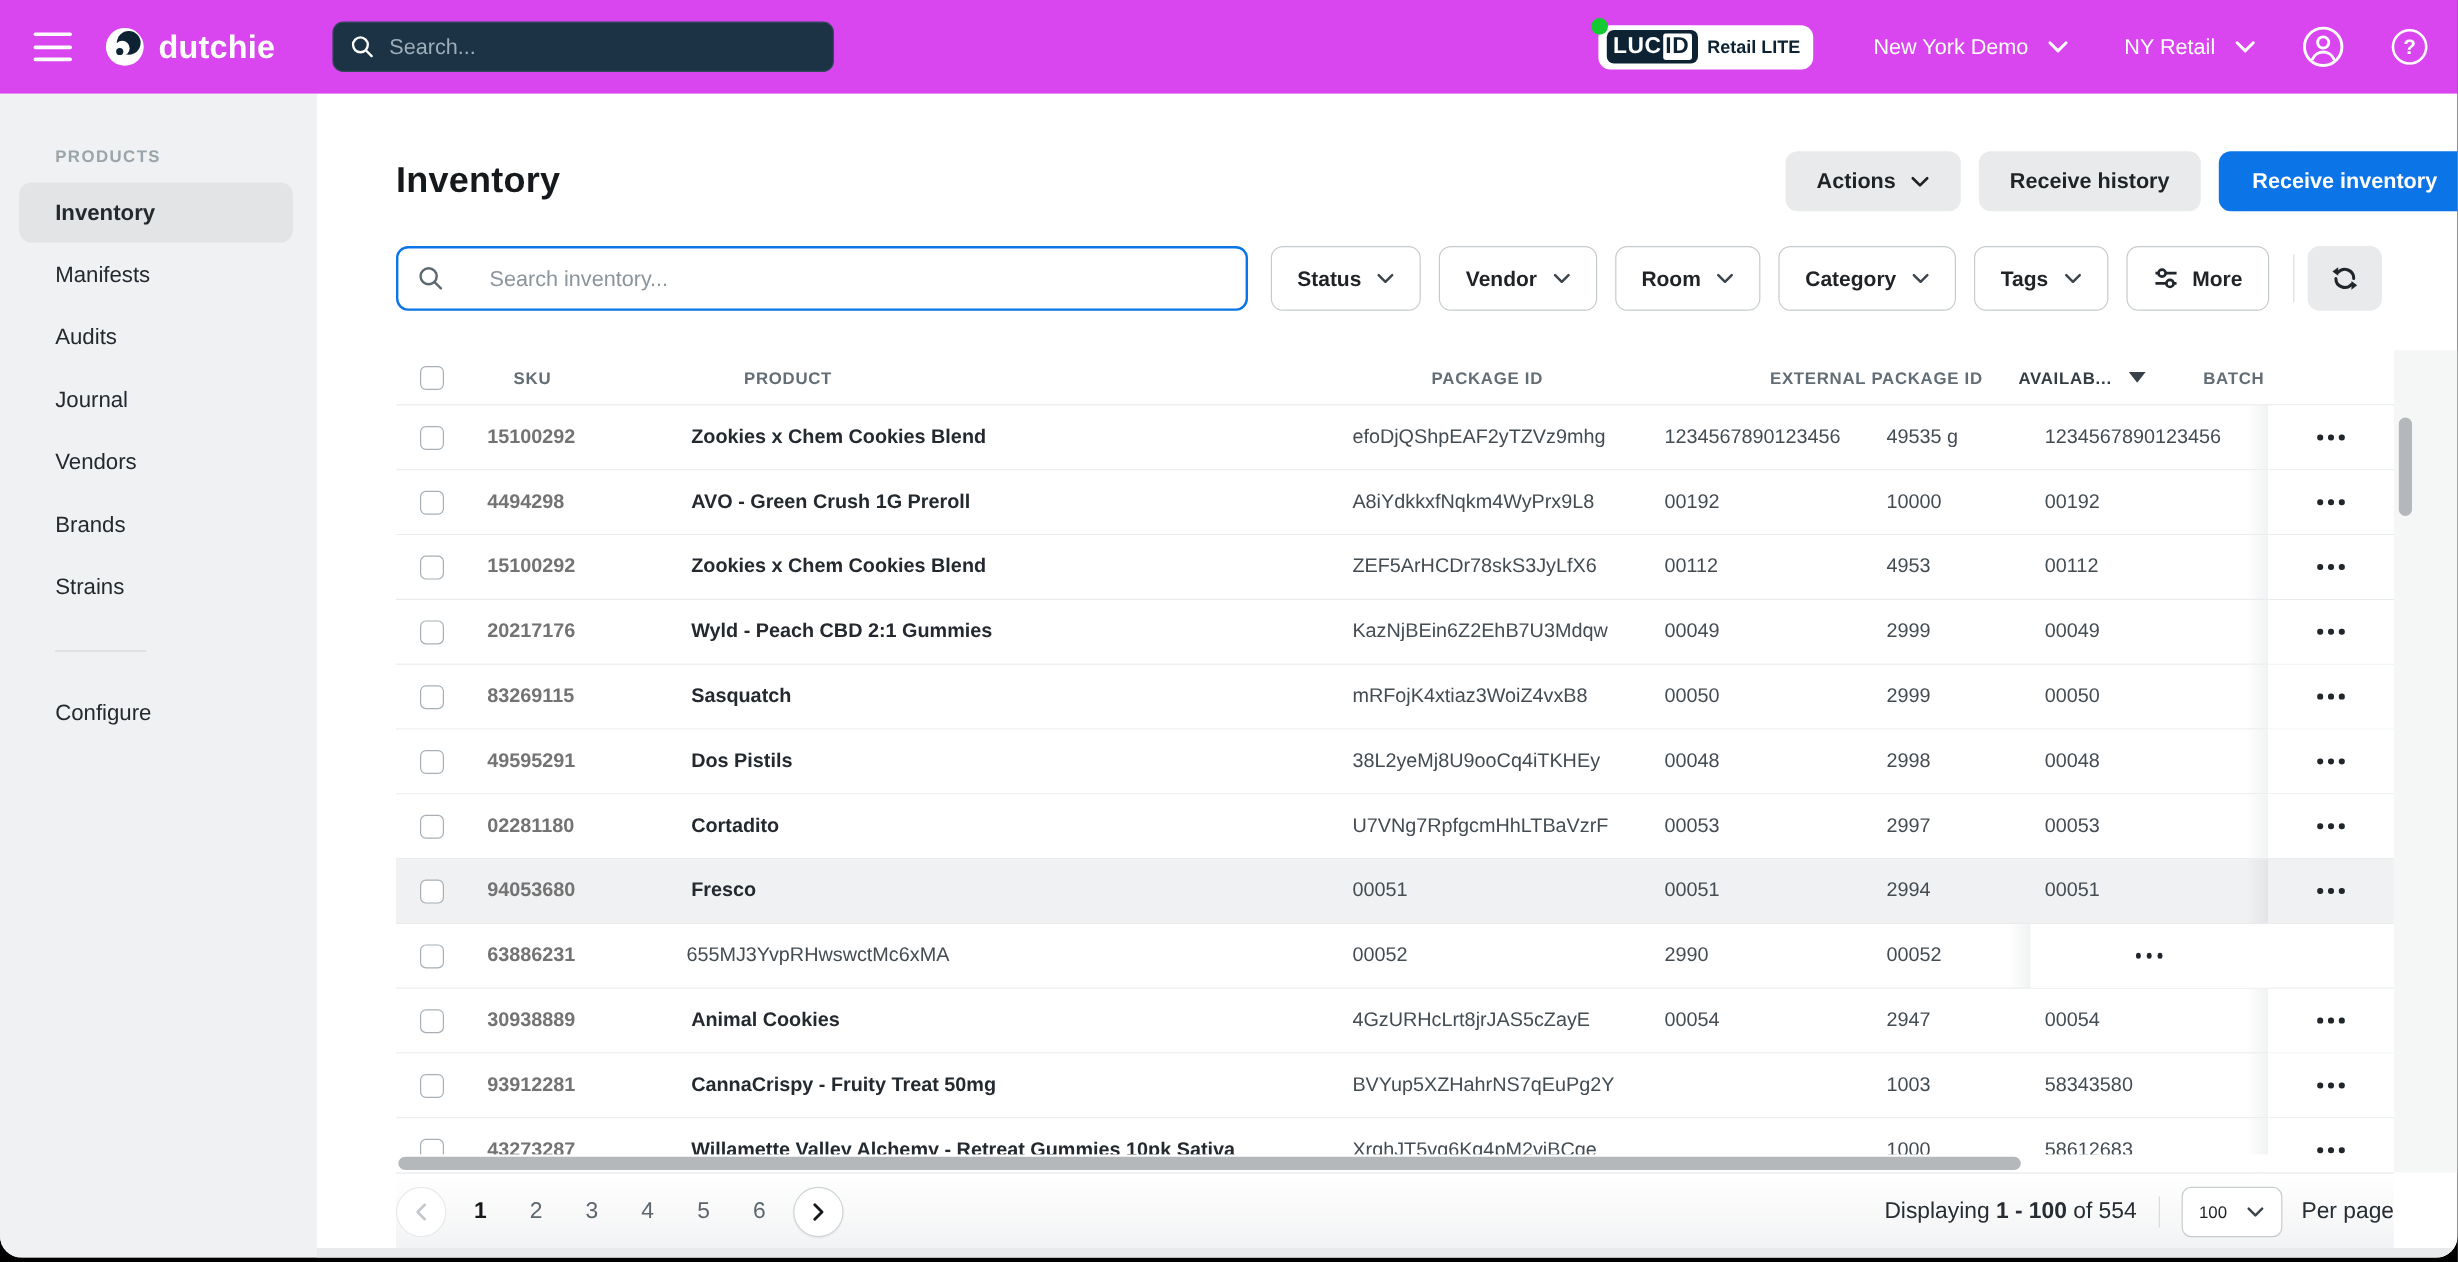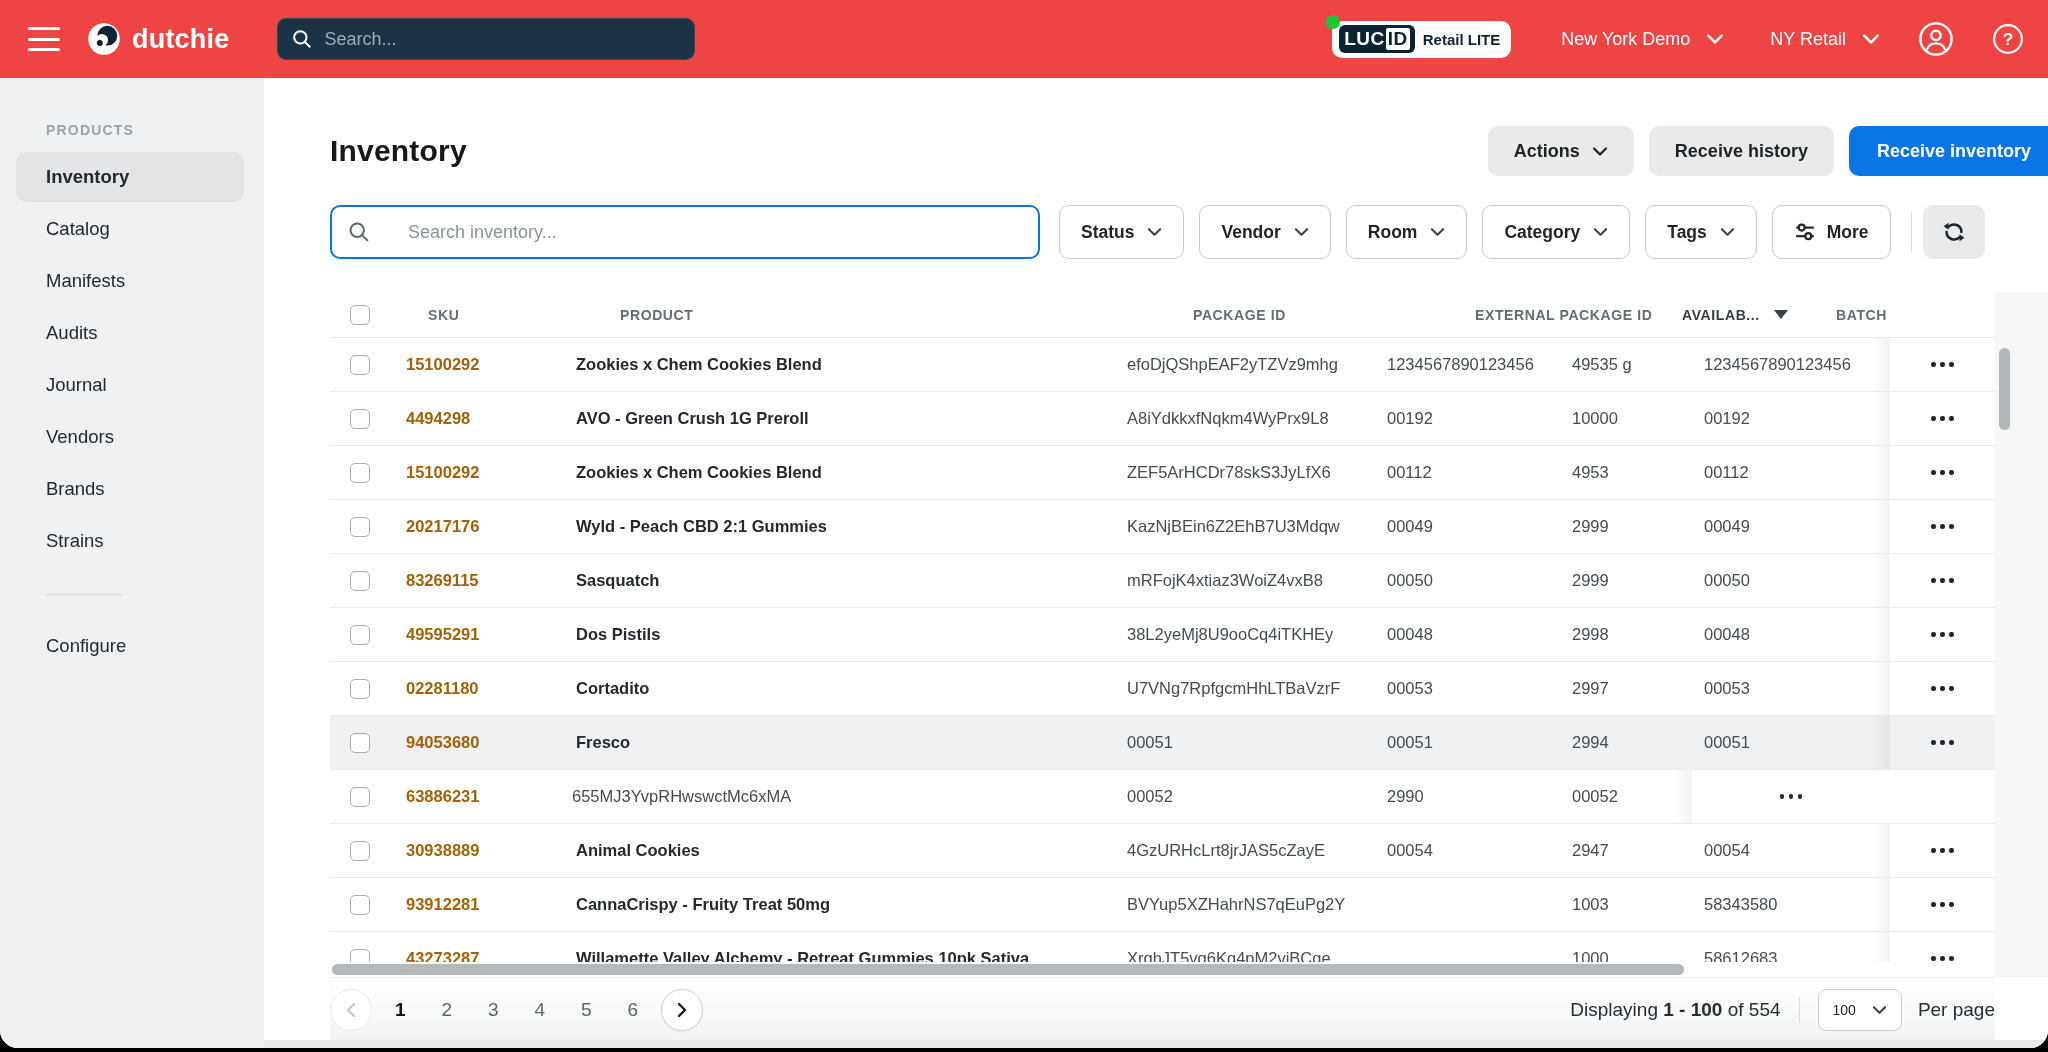--- a/index.html
+++ b/index.html
@@ -2,21 +2,21 @@
 <html><head>
 <meta charset="utf-8">
 <style>
   * { margin:0; padding:0; box-sizing:border-box; }
   html,body { width:2048px; height:1052px; background:#000; overflow:hidden;
     font-family:"Liberation Sans", sans-serif; -webkit-font-smoothing:antialiased; }
   .app { position:relative; width:2048px; height:1048px; background:#fff;
     border-radius:0 0 18px 18px; overflow:hidden; }
 
   
-  .topbar { position:absolute; top:0; left:0; right:0; height:78px; background:#ef4444;
+  .topbar { position:absolute; top:0; left:0; right:0; height:78px; background:#d946ef;
     display:flex; align-items:center; padding:0 24px 0 28px; z-index:30; }
   .hamburger { width:32px; height:24px; display:flex; flex-direction:column; justify-content:space-between; cursor:pointer; background:none; border:none; }
   .hamburger span { display:block; height:3px; width:100%; background:#fff; border-radius:2px; }
   .brand { display:flex; align-items:center; gap:10px; margin-left:26px; }
   .brand-word { color:#fff; font-size:27px; font-weight:800; letter-spacing:0.2px; }
   .tb-search { margin-left:48px; position:relative; width:418px; height:42px; }
   .tb-search input { width:100%; height:100%; background:#1c3345; border:1px solid #31485a;
     border-radius:9px; color:#e8eef2; font-size:18px; padding:0 14px 0 46px; outline:none; }
   .tb-search input::placeholder { color:#9daebb; }
   .tb-search .mag { position:absolute; left:14px; top:10px; }
@@ -76,21 +76,21 @@
     align-items:center; height:54px; border-bottom:1px solid #e9ebec; background:#fff; }
   .trow.head { height:46px; border-bottom:1px solid #e3e5e7;gap:22px; }
   .trow.highlight, .trow.highlight .cell-actions { background:#f0f1f2; }
   .th { font-size:14px; font-weight:700; letter-spacing:0.6px; color:#626d75; padding-left:12px;
     white-space:nowrap; display:flex; align-items:center; }
   .th.first, .td.first { padding-left:16px; }
   .th-available { color:#343d44; }
   .sort-triangle { width:0; height:0; border-left:7px solid transparent; border-right:7px solid transparent;
     border-top:9px solid #39424a; margin-left:14px; }
   .td { font-size:16.5px; color:#434c52; padding-left:12px; white-space:nowrap; overflow:hidden; }
-  .td-sku { color:#a16207; font-weight:700; padding-left:16px; cursor:pointer; }
+  .td-sku { color:#737373; font-weight:700; padding-left:16px; cursor:pointer; }
   .td-product { color:#23292e; font-weight:600; padding-left:16px; }
   .cell-check { display:flex; justify-content:center; }
   .checkbox { width:20px; height:20px; border:1.6px solid #a6afb5; border-radius:5px; background:#fff; cursor:pointer; }
   .cell-actions { position:relative; height:100%; display:flex; align-items:center; justify-content:center; background:#fff; }
   .cell-actions::before { content:''; position:absolute; left:-18px; top:0; bottom:0; width:18px;
     background:linear-gradient(to left, rgba(13,34,51,0.06), rgba(13,34,51,0)); }
   .dots { display:flex; gap:4.5px; cursor:pointer; padding:8px; }
   .dots i { width:4.5px; height:4.5px; border-radius:50%; background:#20262b; }
   .gear-cell { display:flex; justify-content:center; align-items:center; }
 
@@ -184,21 +184,20 @@
       </div>
     </div>
   </header>
 
   <aside class="sidebar">
     <div class="side-label">PRODUCTS</div>
     <nav class="side-list">
 
         <div class="side-item active">Inventory</div>
 
-        <div class="side-item">Catalog</div>
 
         <div class="side-item">Manifests</div>
 
         <div class="side-item">Audits</div>
 
         <div class="side-item">Journal</div>
 
         <div class="side-item">Vendors</div>
 
         <div class="side-item">Brands</div>

